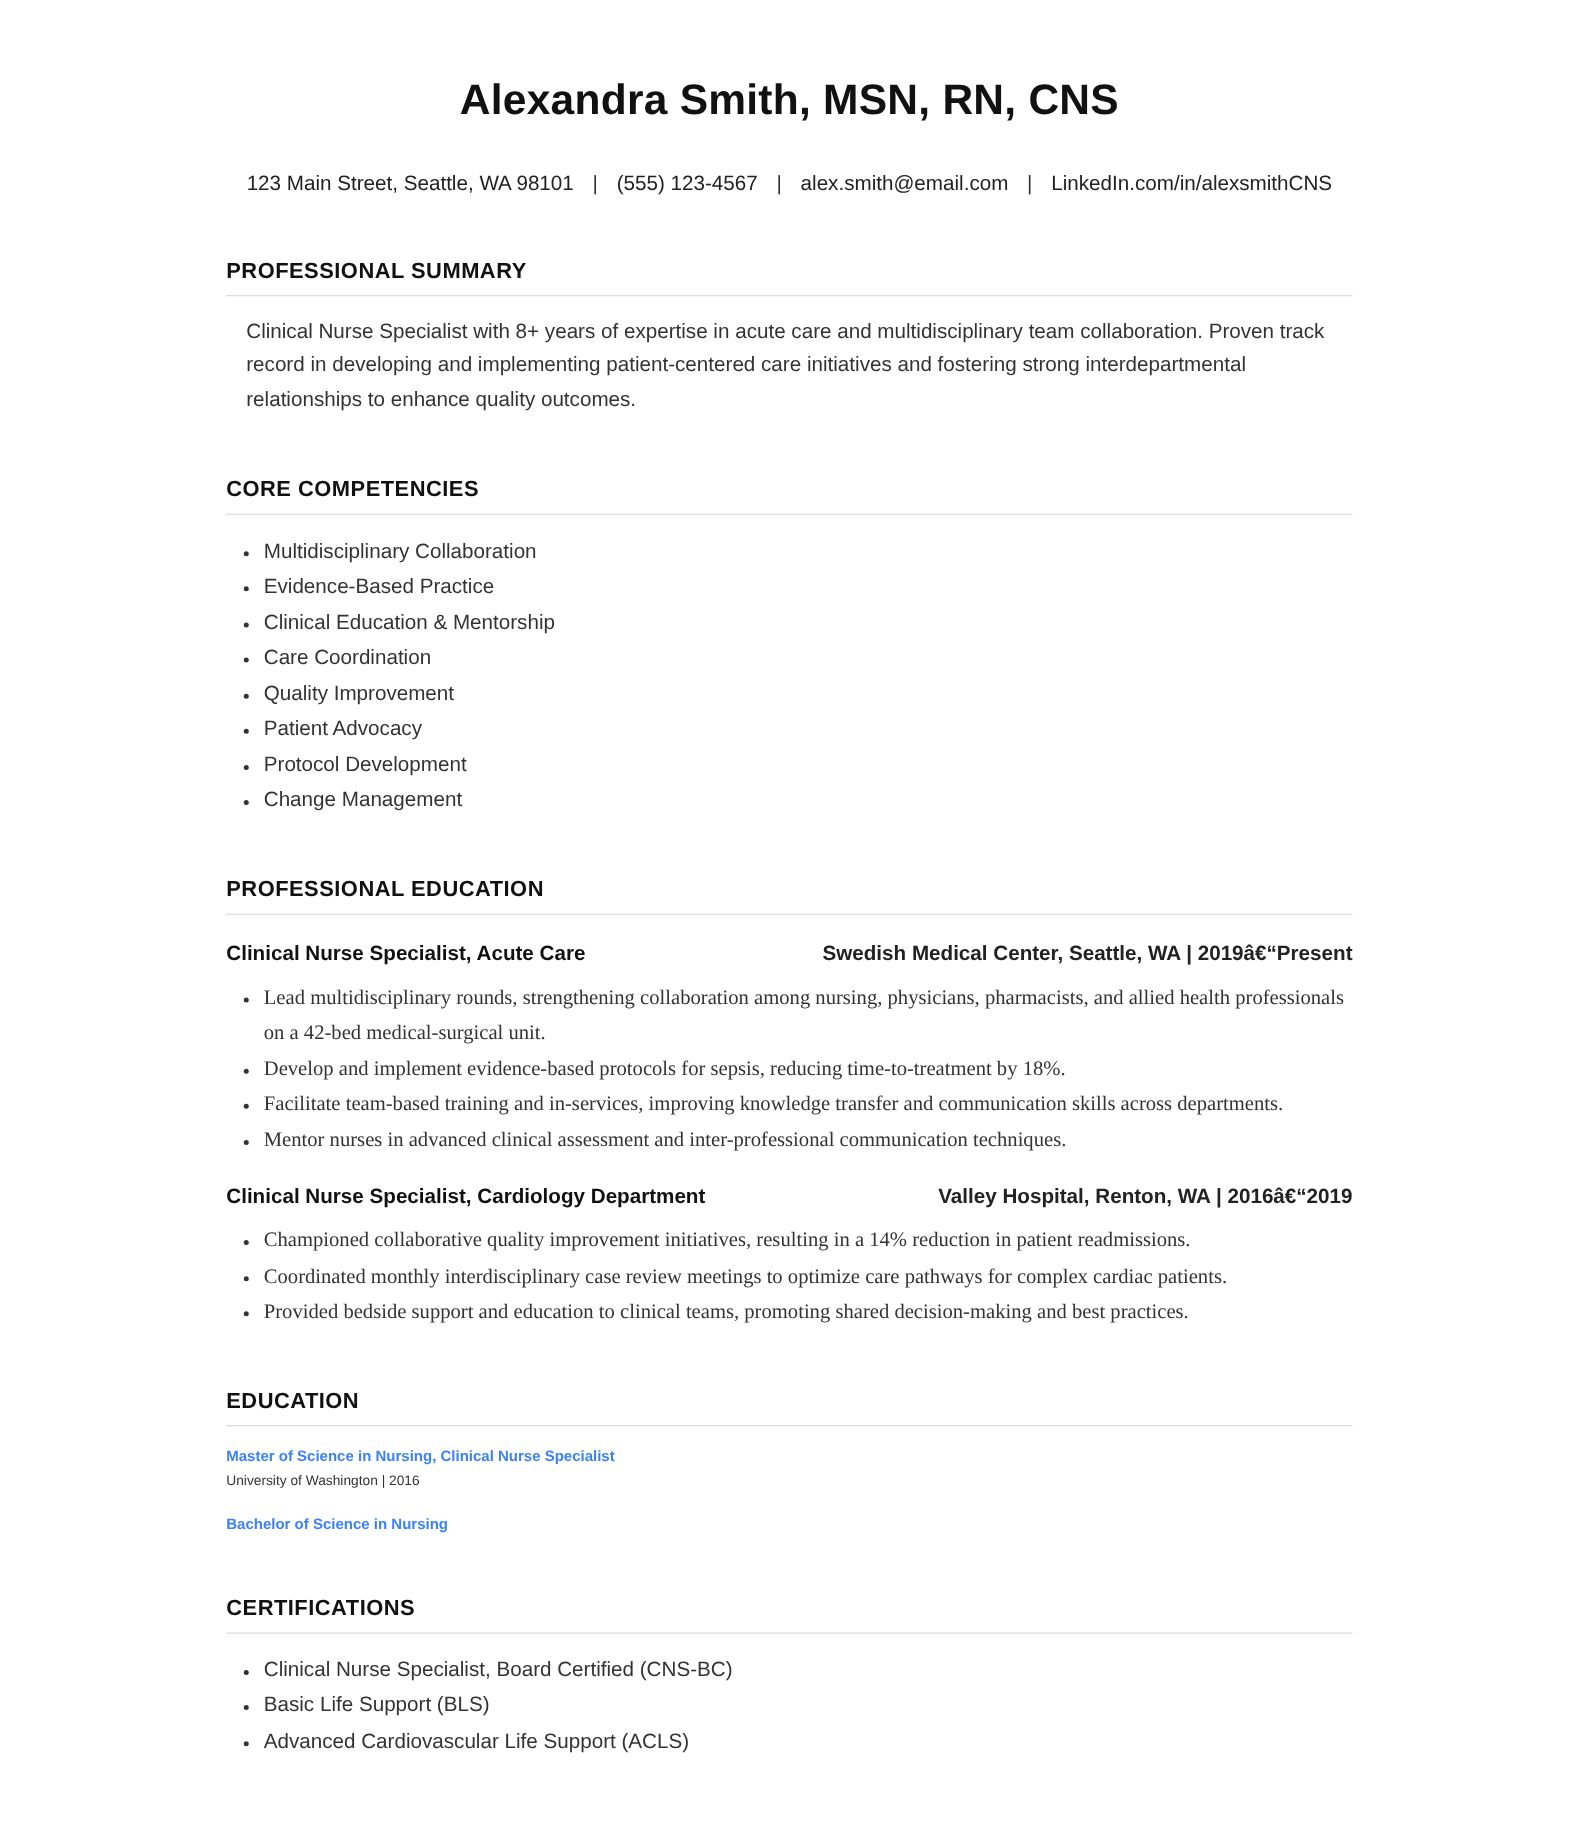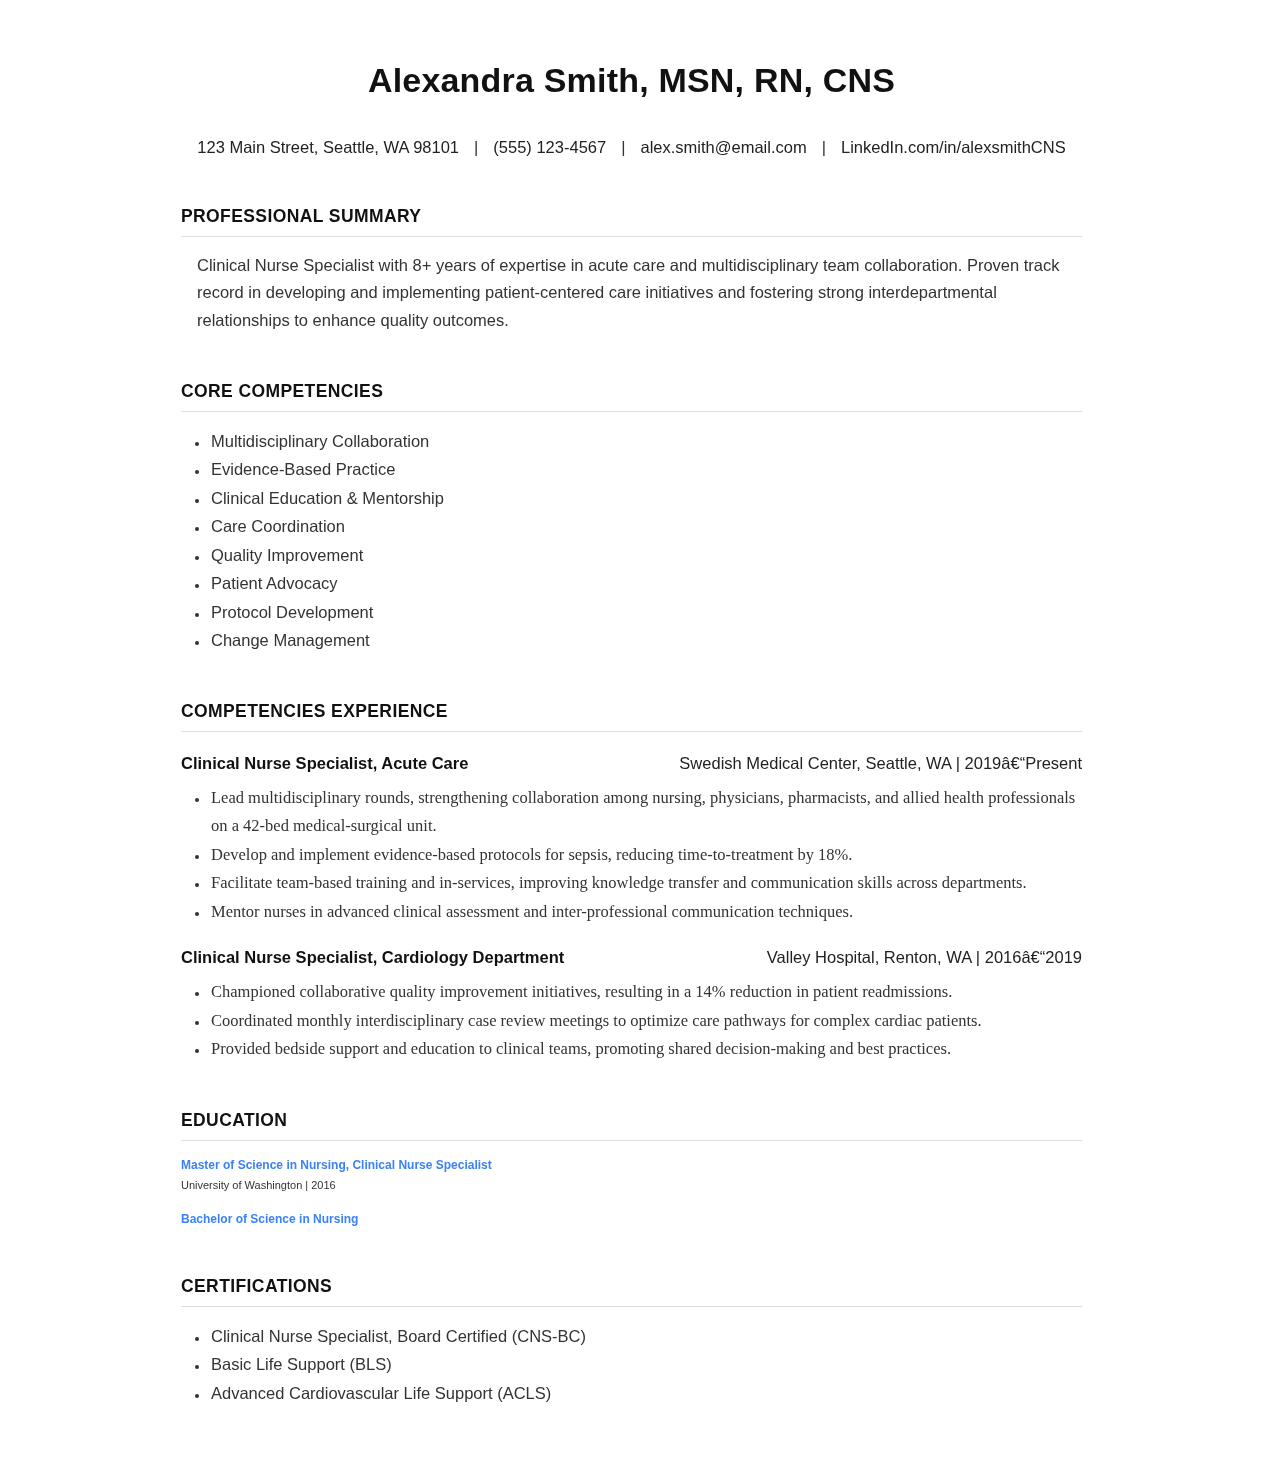--- a/index.html
+++ b/index.html
@@ -70,21 +70,21 @@
   
   .job { margin-top: 19px; }
   .job-header {
     display: flex;
     justify-content: space-between;
     align-items: flex-end;
     font-size: 16.5px;
     line-height: 1.5;
   }
   .job-title { font-weight: bold; color: #111111; }
-  .job-meta { font-weight: normal; color: #222222; text-align: right; }
+  .job-meta { font-weight: bold; color: #222222; text-align: right; }
   .job ul.plain-list { margin-top: 8px; font-family: Liberation Serif, serif; }
   
   .degree-entry { margin-top: 16px; }
   .degree-entry:first-child { margin-top: 15px; }
   .degree-title {
     font-size: 12px;
     font-weight: bold;
     color: #3b82f6;
     line-height: 1.6;
     margin-bottom: 2px;
@@ -120,21 +120,21 @@
       <li>Clinical Education &amp; Mentorship</li>
       <li>Care Coordination</li>
       <li>Quality Improvement</li>
       <li>Patient Advocacy</li>
       <li>Protocol Development</li>
       <li>Change Management</li>
     </ul>
   </div>
 
   <div class="section">
-    <h2 class="section-heading">COMPETENCIES EXPERIENCE</h2>
+    <h2 class="section-heading">PROFESSIONAL EDUCATION</h2>
 
     <div class="job">
       <div class="job-header">
         <span class="job-title">Clinical Nurse Specialist, Acute Care</span>
         <span class="job-meta">Swedish Medical Center, Seattle, WA | 2019â€“Present</span>
       </div>
       <ul class="plain-list">
         <li>Lead multidisciplinary rounds, strengthening collaboration among nursing, physicians, pharmacists, and allied health professionals on a 42-bed medical-surgical unit.</li>
         <li>Develop and implement evidence-based protocols for sepsis, reducing time-to-treatment by 18%.</li>
         <li>Facilitate team-based training and in-services, improving knowledge transfer and communication skills across departments.</li>

